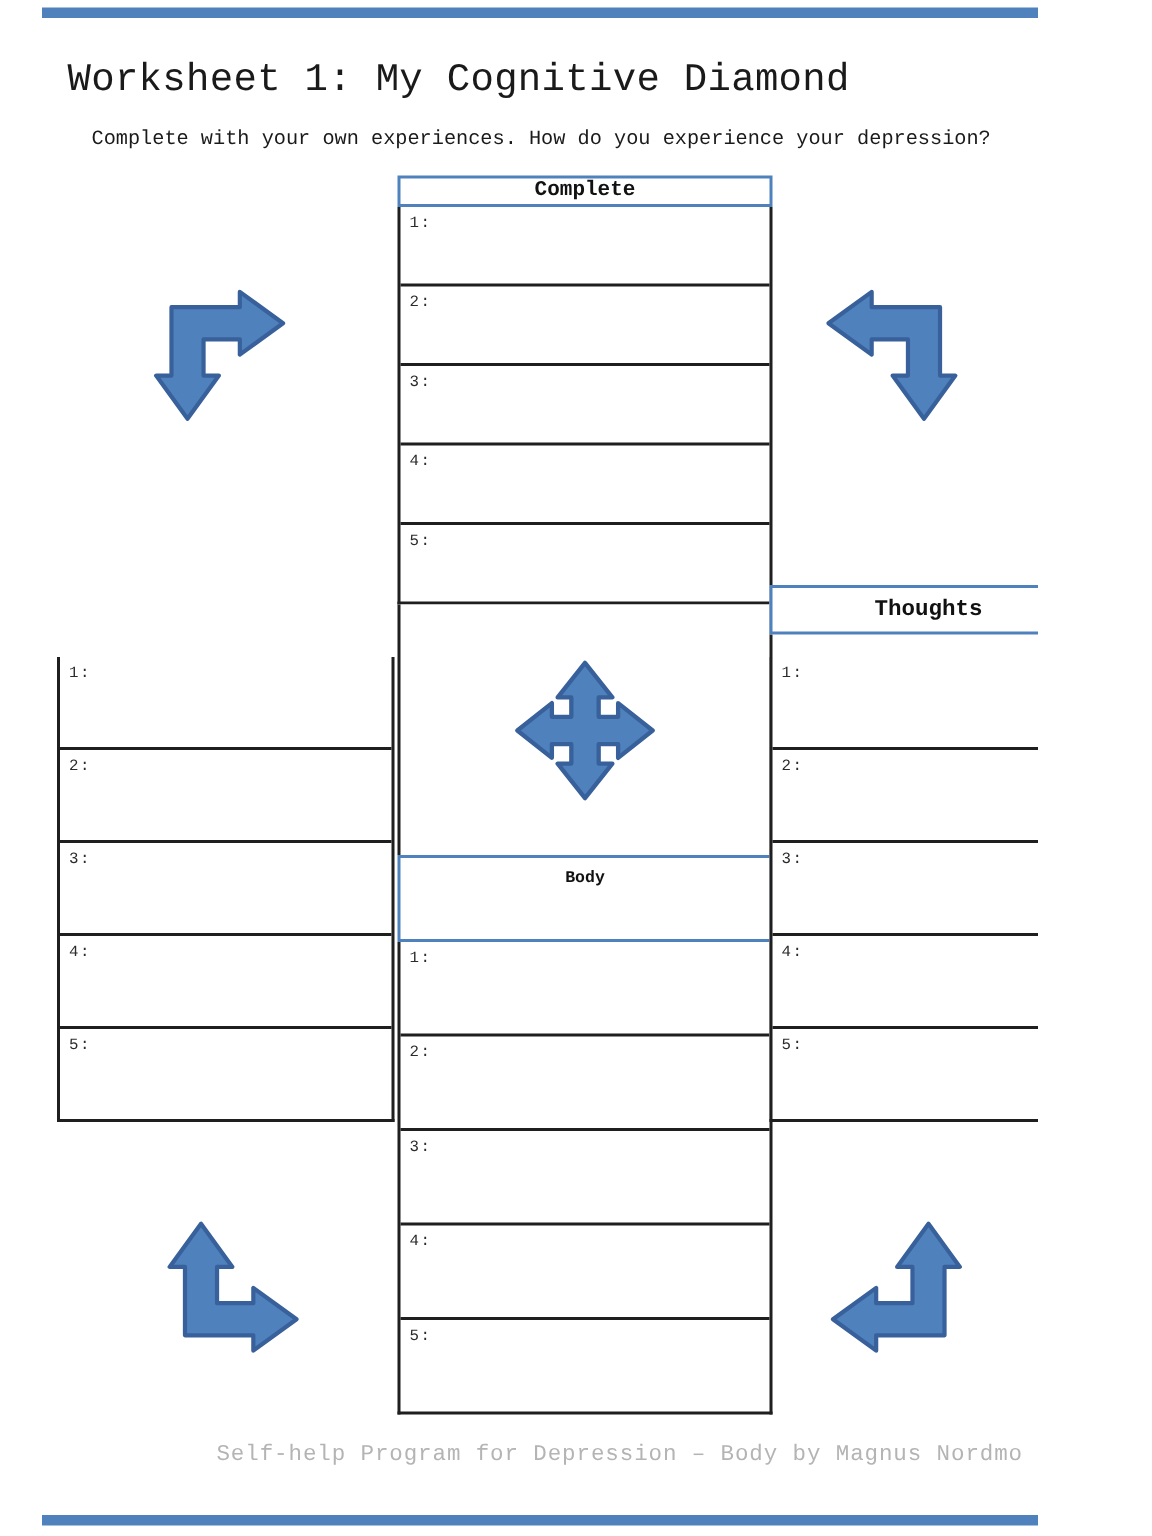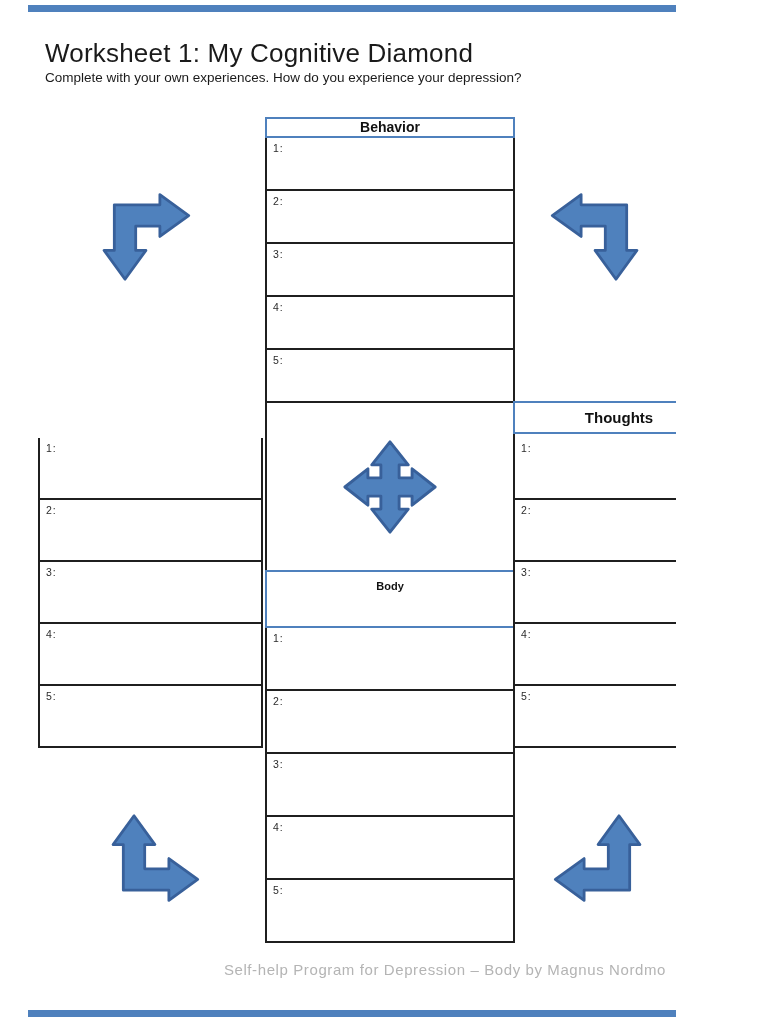--- a/index.html
+++ b/index.html
@@ -1,31 +1,32 @@
 <!DOCTYPE html>
 <html><head>
 <meta charset="utf-8">
 <style>
   html,body{margin:0;padding:0;background:#ffffff;}
   .page{
     position:relative;width:676px;height:1024px;background:#ffffff;overflow:hidden;
-    font-family:Liberation Sans, sans-serif;
+    font-family:Liberation Mono, monospace;
+    padding-left:16px;
     --accent:#4f81bd; --arrow-stroke:#38609a; --tbl:#1f1f1f; --footer:#b4b4b4;
   }
   .hbar{position:absolute;left:28px;width:713px;height:7px;background:var(--accent);}
   .hbar.top{top:5px;}
   .hbar.bottom{top:1010px;}
   .title{position:absolute;left:45px;top:38px;font-size:26px;font-weight:400;color:#1a1a1a;margin:0;white-space:nowrap;letter-spacing:.2px;}
-  .subtitle{position:absolute;left:45px;top:70px;font-size:13.5px;color:#1a1a1a;margin:0;white-space:nowrap;}
+  .subtitle{position:absolute;left:45px;top:70px;font-size:13.5px;color:#1a1a1a;margin:16px;white-space:nowrap;}
   
   .hdr{position:absolute;border:2px solid var(--accent);background:#fff;box-sizing:border-box;
        font-weight:700;text-align:center;color:#111;}
   .hdr.behavior{left:265px;top:117px;width:250px;height:21px;font-size:14px;line-height:17px;}
   .hdr.feelings{left:38px;top:405px;width:225px;height:33px;font-size:15px;line-height:29px;}
-  .hdr.thoughts{left:513px;top:401px;width:212px;height:33px;font-size:15px;line-height:29px;}
+  .hdr.thoughts{left:513px;top:390px;width:212px;height:33px;font-size:15px;line-height:29px;}
   .hdr.body{left:265px;top:570px;width:250px;height:58px;font-size:11px;line-height:15px;padding-top:7px;}
   
   .rows{position:absolute;border:2px solid var(--tbl);border-top:none;background:#fff;box-sizing:border-box;}
   .rows.behavior{left:265px;top:138px;width:250px;height:265px;}
   .rows.feelings{left:38px;top:438px;width:225px;height:310px;}
   .rows.thoughts{left:513px;top:438px;width:212px;height:310px;}
   .rows.bodyt{left:265px;top:628px;width:250px;height:315px;}
   .row{border-bottom:2px solid var(--tbl);box-sizing:border-box;}
   .row:last-child{border-bottom:none;}
   .rows.behavior .row{height:53px;}
@@ -48,21 +49,21 @@
 <body>
 
 <div class="page" style="--accent: #4f81bd; --arrow-stroke: #38609a; --tbl: #1f1f1f; --footer: #b4b4b4;">
 
   <div class="hbar top"></div>
   <div class="hbar bottom"></div>
 
   <h1 class="title">Worksheet 1: My Cognitive Diamond</h1>
   <p class="subtitle">Complete with your own experiences. How do you experience your depression?</p>
 
-  <div class="hdr behavior">Behavior</div>
+  <div class="hdr behavior">Complete</div>
   <div class="rows behavior">
     <div class="row"><span class="lbl">1:</span></div>
     <div class="row"><span class="lbl">2:</span></div>
     <div class="row"><span class="lbl">3:</span></div>
     <div class="row"><span class="lbl">4:</span></div>
     <div class="row"><span class="lbl">5:</span></div>
   </div>
 
   <div class="arrow-cell">
     <svg class="arrow" width="112" height="96" viewBox="0 0 100 100">

